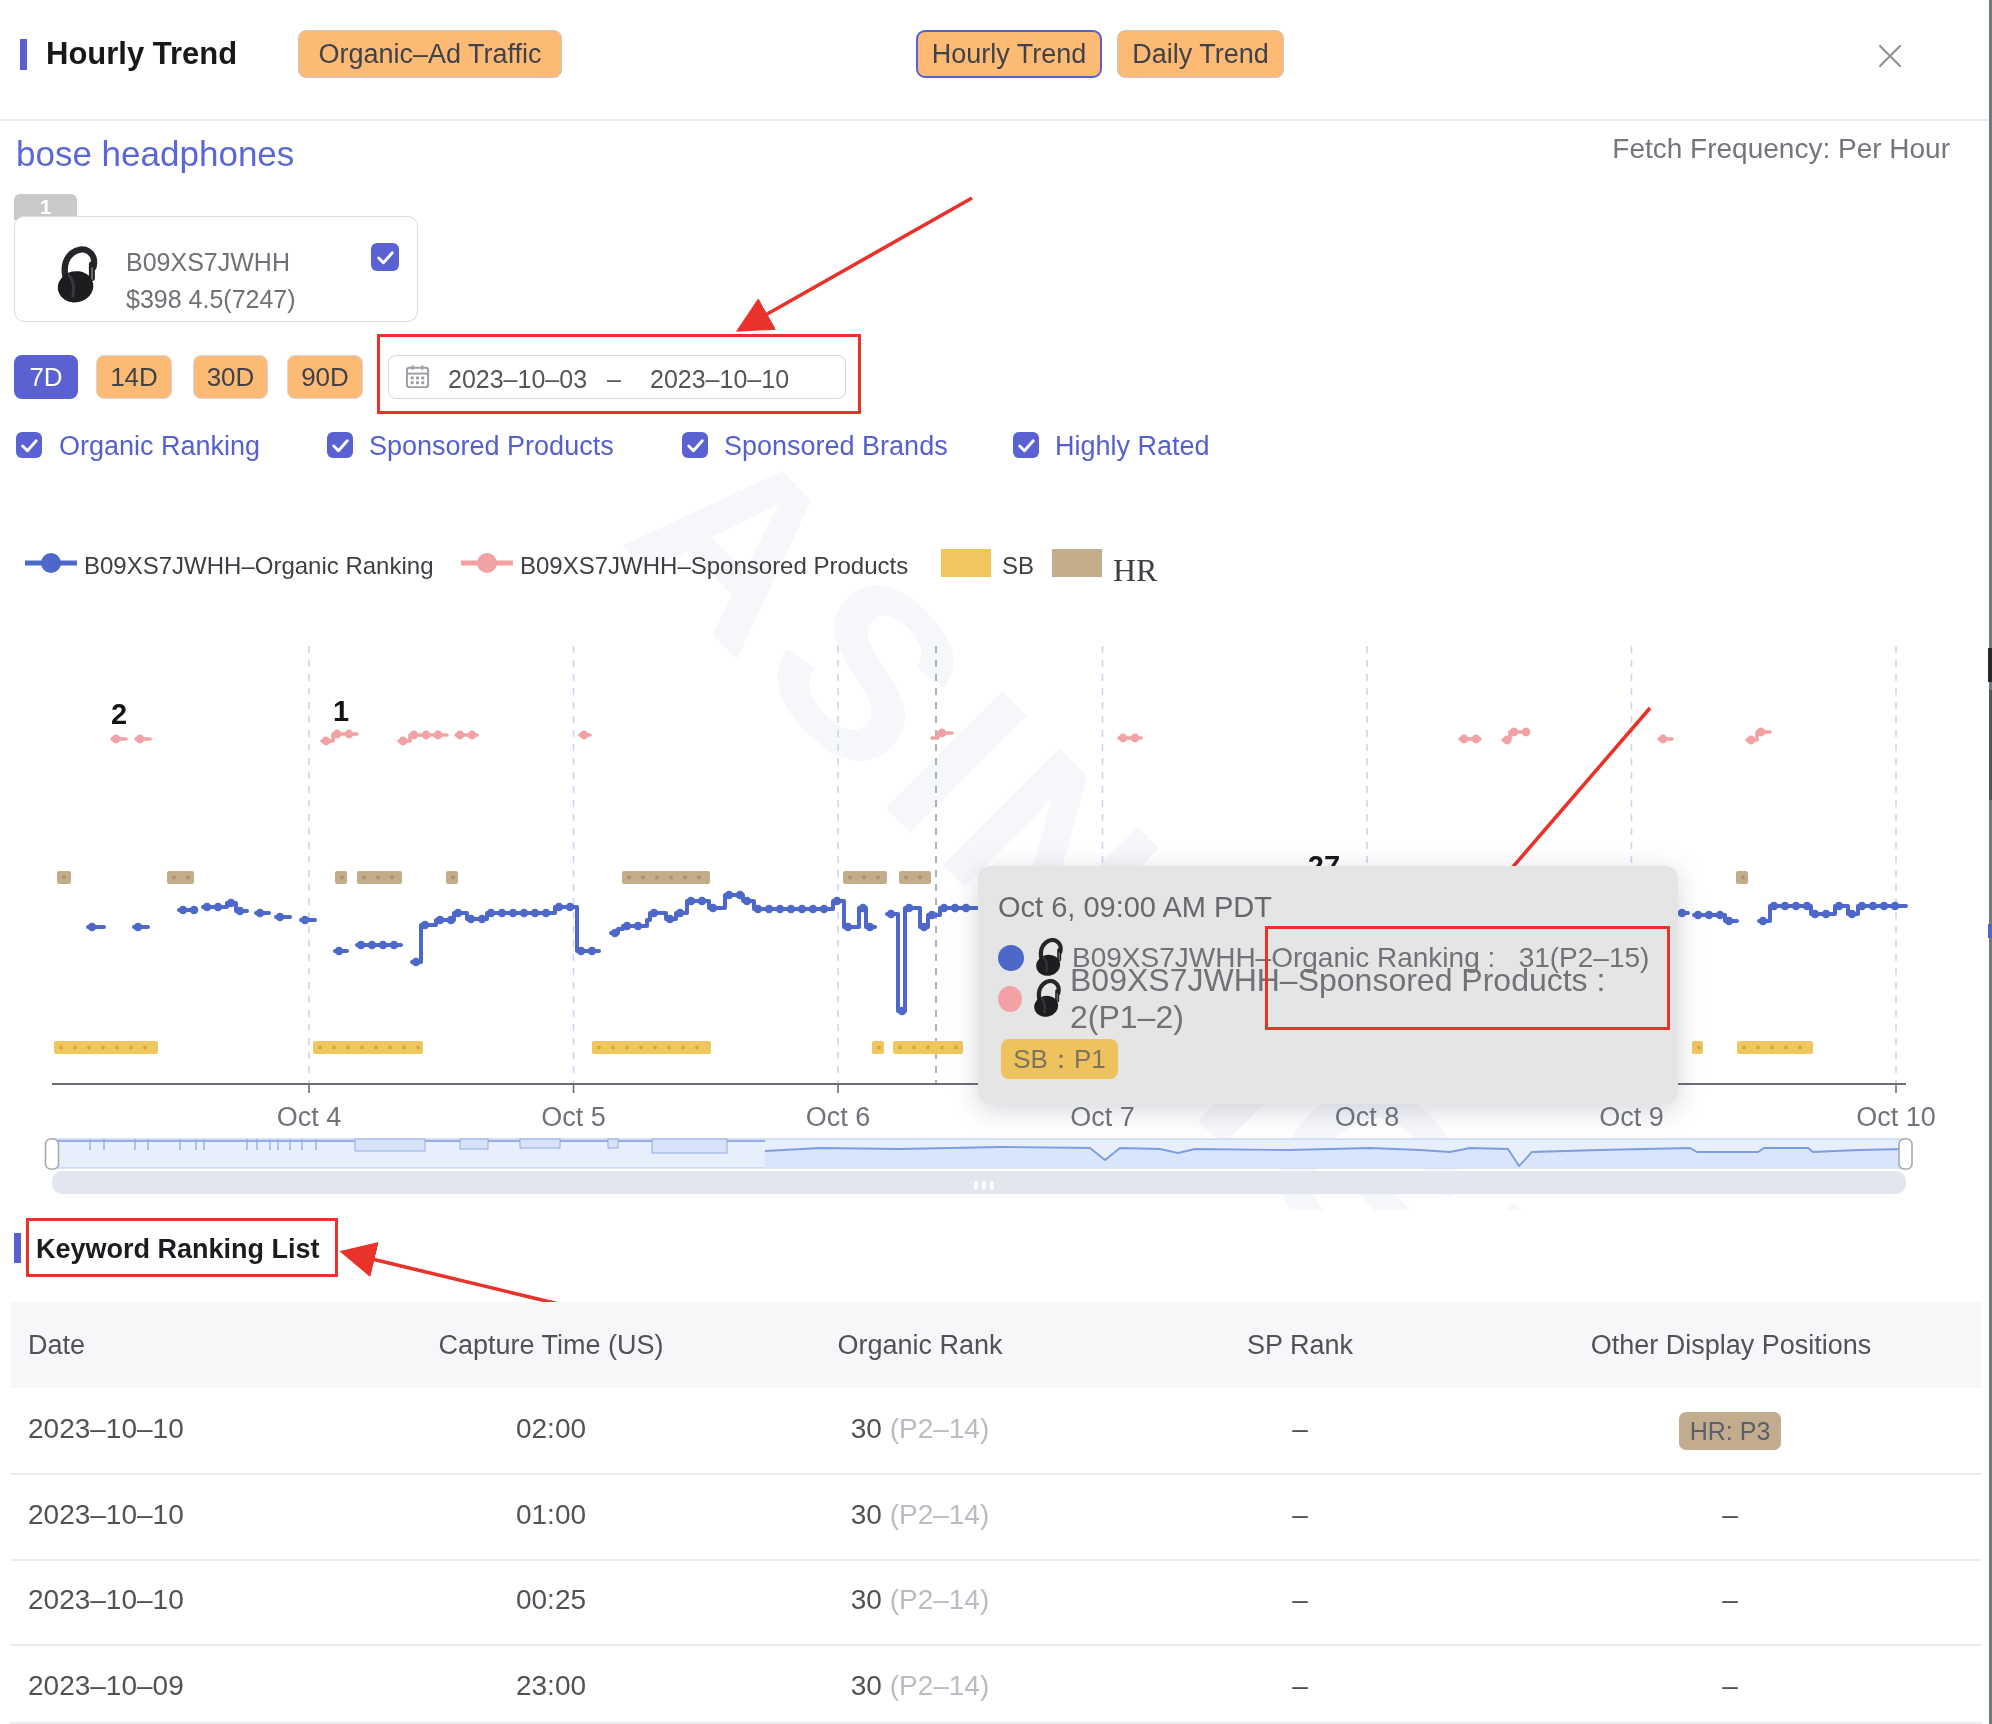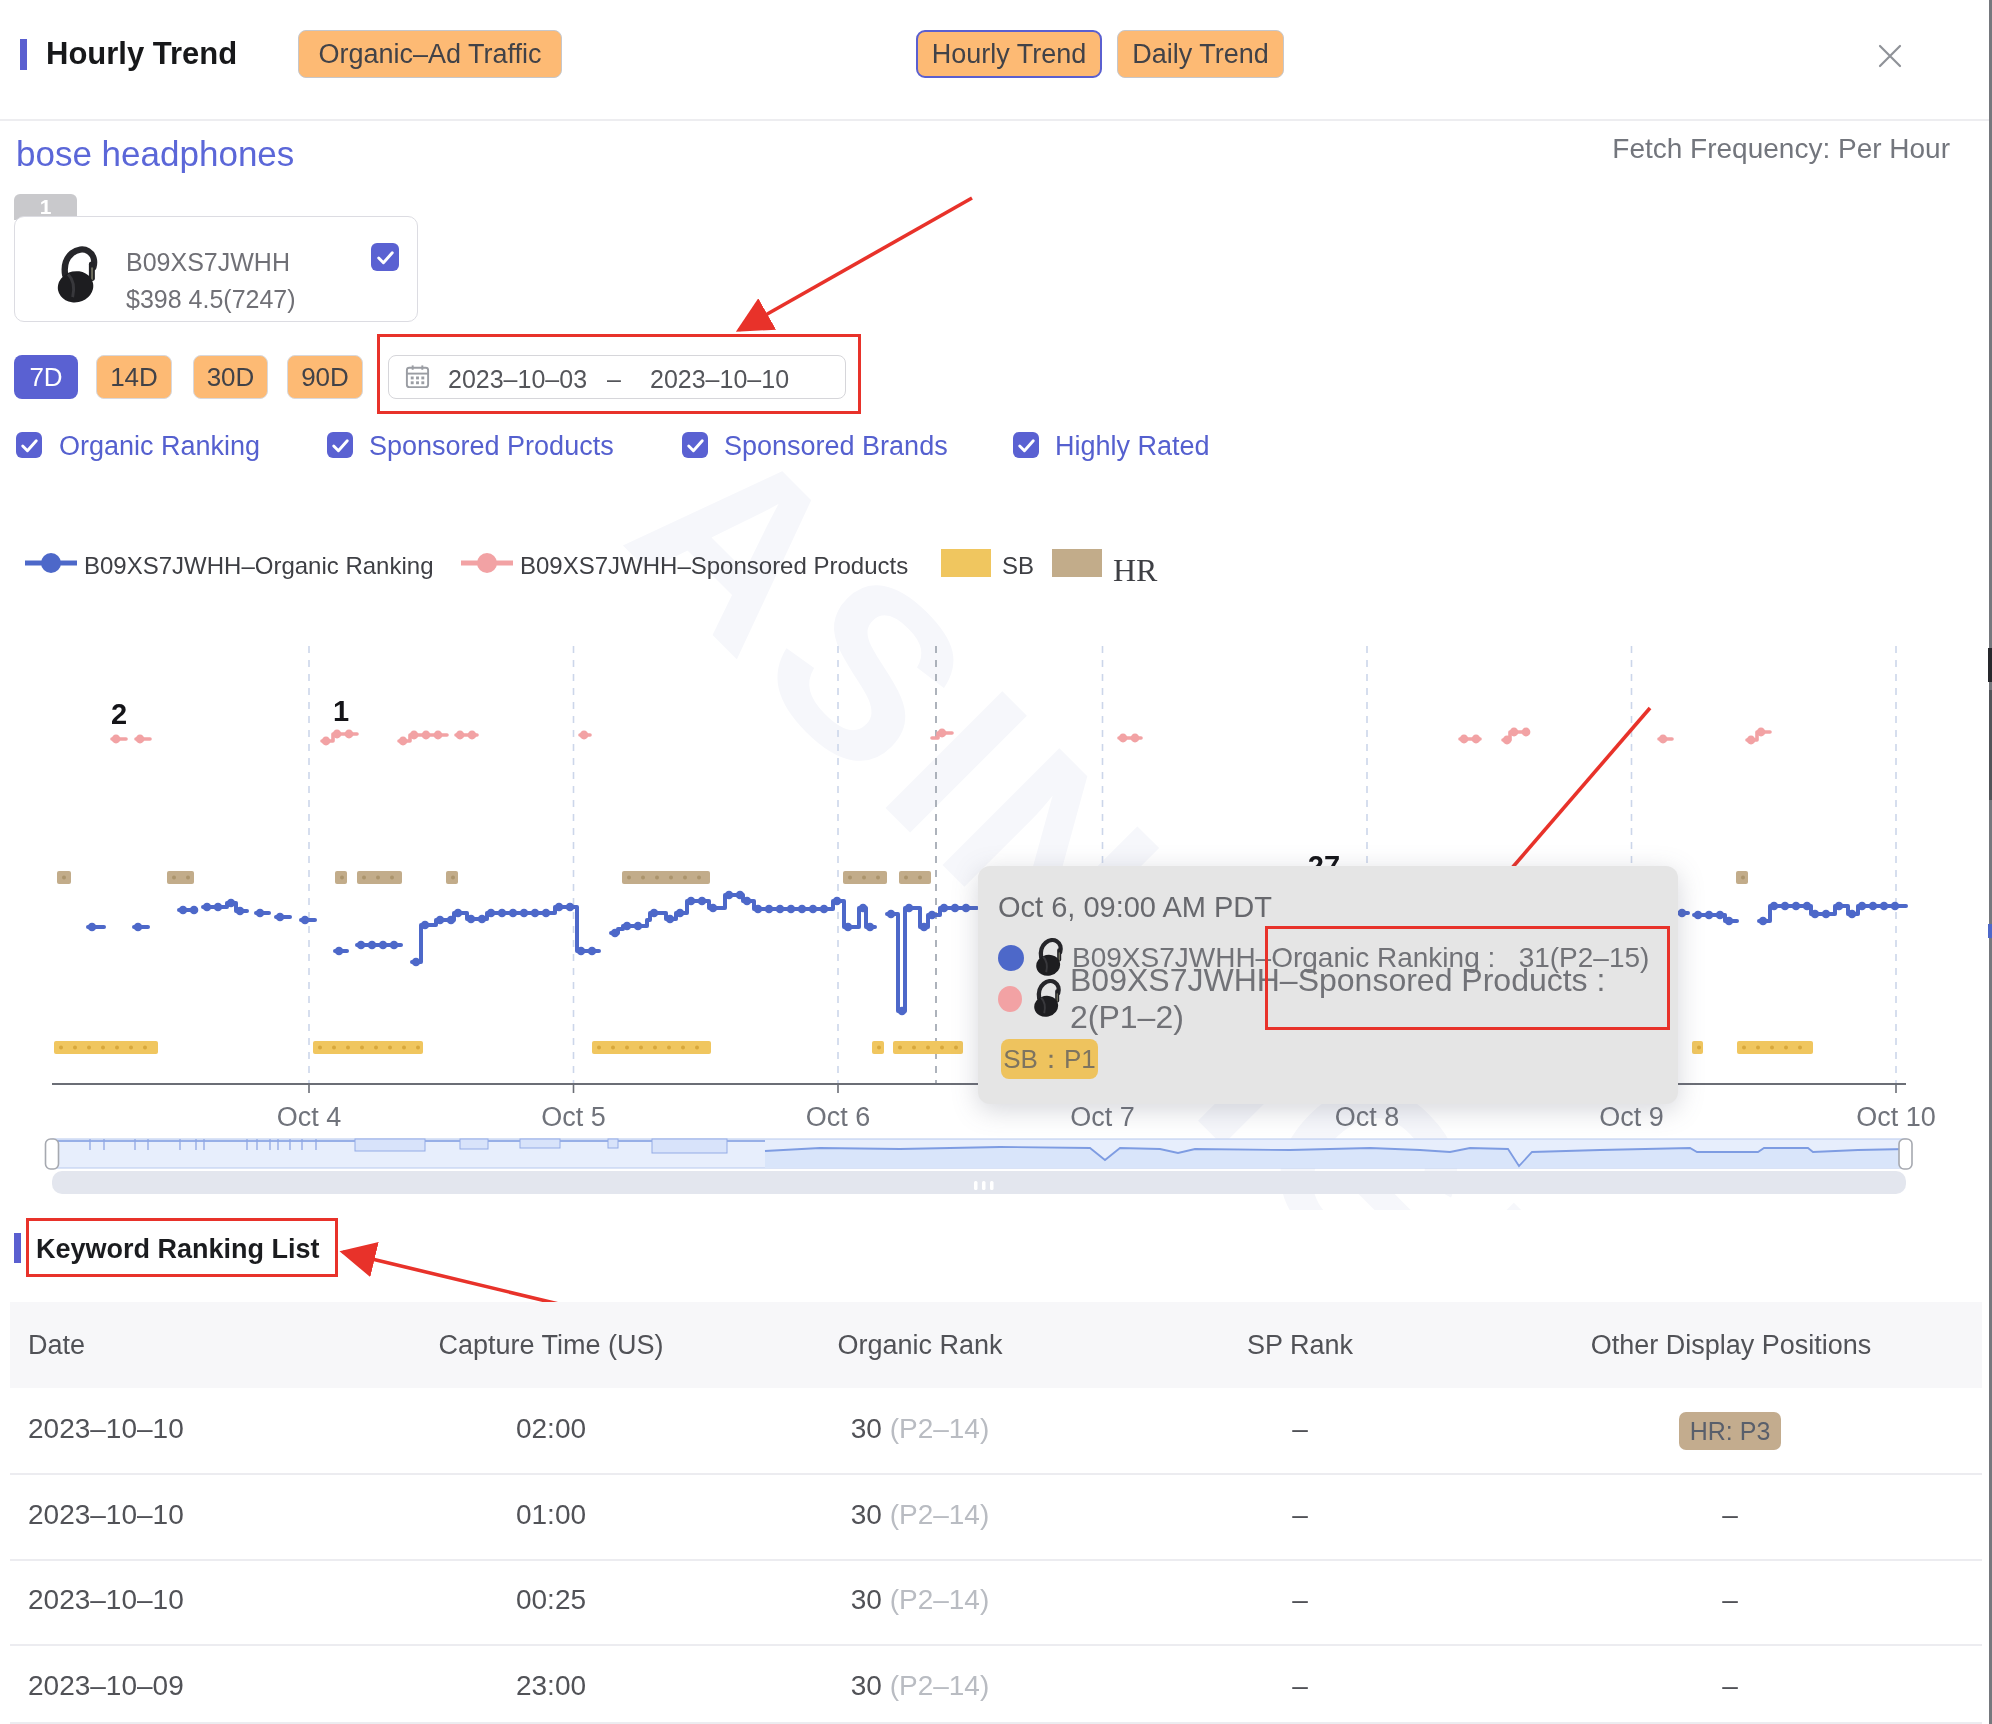--- a/index.html
+++ b/index.html
@@ -406,21 +406,21 @@
     <span style="width:26px;height:26px;border-radius:50%;background:#f2a2a4;margin-right:11px;"></span>
     <span style="margin-right:6px;"><svg width="31" height="44" viewBox="0 0 40 52">
             <path d="M8 28 C5 10 20 2 28 7 C33 10 34 16 32.5 21" fill="none" stroke="#26262a" stroke-width="5.5" stroke-linecap="round"></path>
             <rect x="28.6" y="16" width="5.2" height="17" rx="2.4" fill="#222226"></rect>
             <rect x="30.5" y="21" width="1.7" height="11" rx="0.8" fill="#6e6e5e"></rect>
             <ellipse cx="17" cy="38" rx="15.5" ry="13.5" fill="#1d1d20" transform="rotate(-12 17 38)"></ellipse>
             <path d="M10.5 27 C14.5 31 16.5 38 14.5 47" stroke="#38383c" stroke-width="2.5" fill="none"></path>
           </svg></span>
     <span style="font-size:32px;color:#717277;">B09XS7JWHH–Sponsored Products : 2(P1–2)</span>
   </div>
-  <div class="abs" style="left:23px; top:173px; width:97px; height:40px; background:#eec35e; border-radius:8px; font-size:26px; color:#7d7460; display:flex; align-items:center; justify-content:center;">SB：P1</div>
+  <div class="abs" style="left:23px; top:173px; width:117px; height:40px; background:#eec35e; border-radius:8px; font-size:26px; color:#7d7460; display:flex; align-items:center; justify-content:center;">SB：P1</div>
 </div>
 
 <div class="redbox" style="left:377px; top:334px; width:484px; height:80px;"></div>
 <div class="redbox" style="left:1265px; top:926px; width:405px; height:104px;"></div>
 <div class="redbox" style="left:26px; top:1218px; width:312px; height:59px;"></div>
 
 <div class="abs" style="left:14px; top:1233px; width:7px; height:30px; background:#5a5fd0; z-index:3;"></div>
 <div class="abs" style="left:36px; top:1234px; font-size:27px; font-weight:bold; color:#1b1c1f; z-index:3;">Keyword Ranking List</div>
 
 <div class="abs" style="left:10px; top:1302px; width:1972px; height:86px; background:#f7f7f9; z-index:2;"></div>

